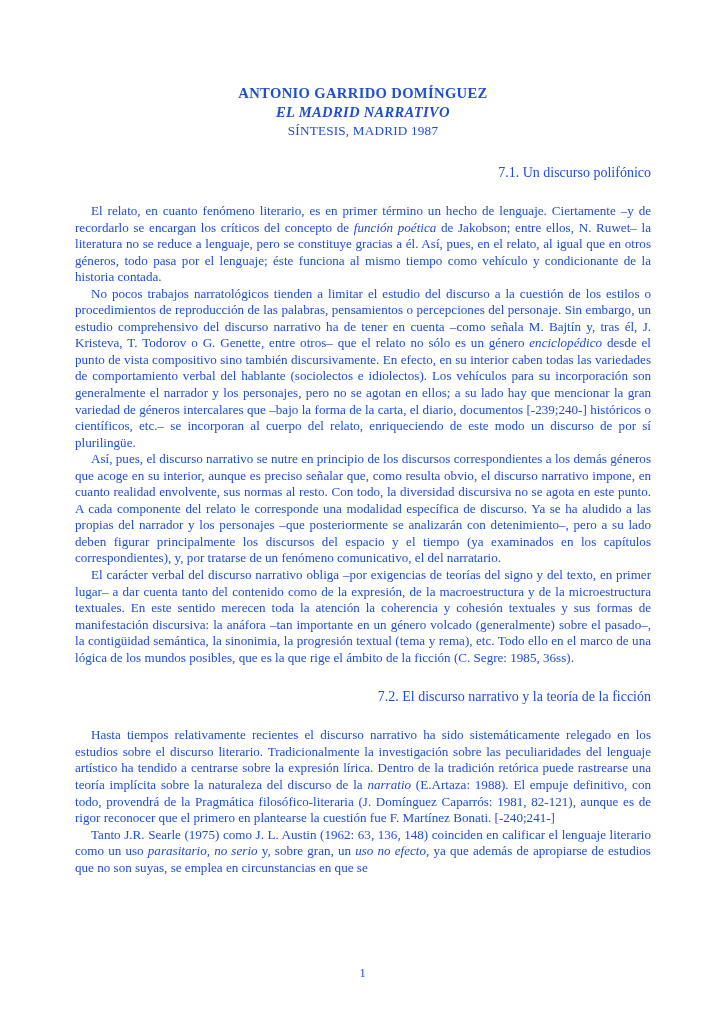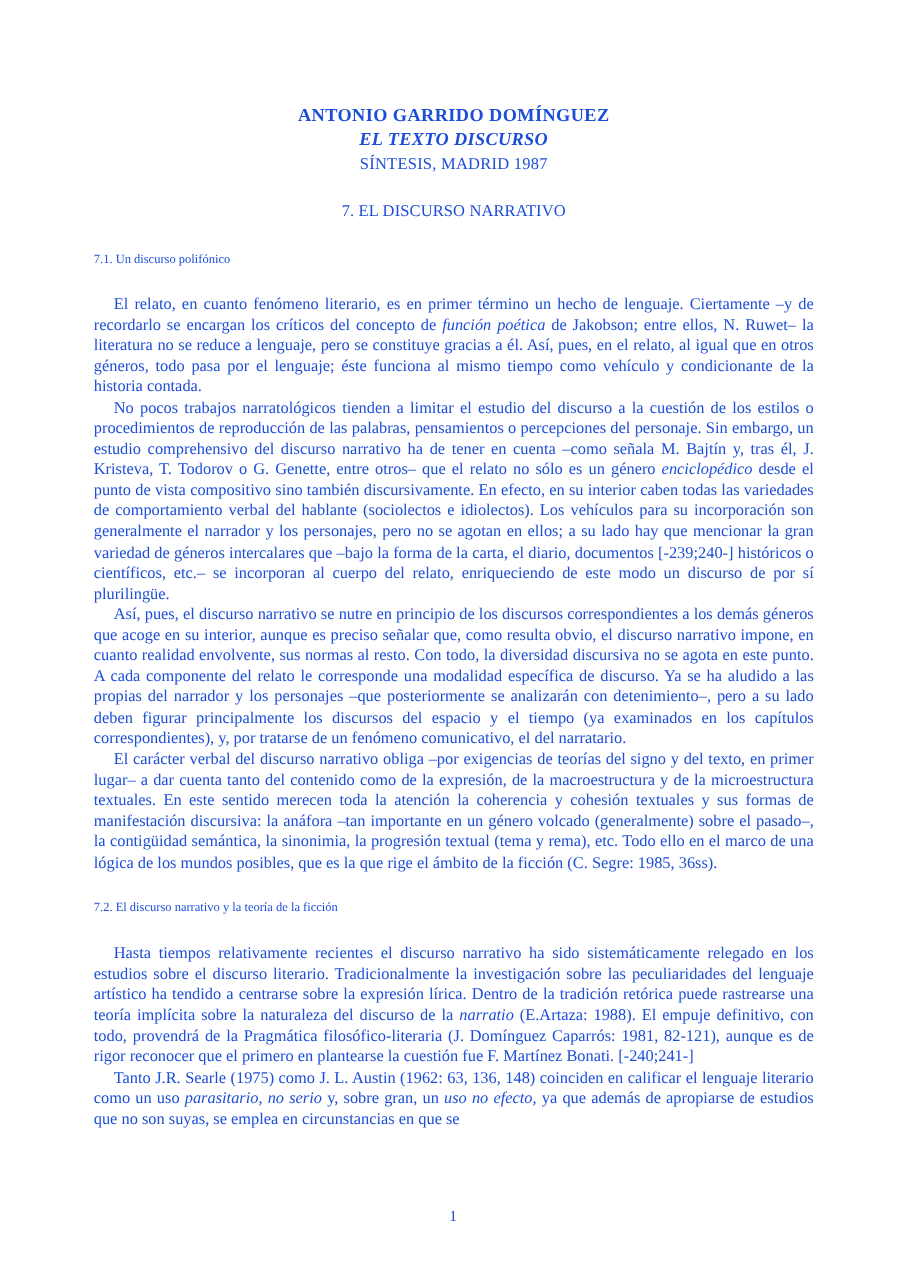--- a/index.html
+++ b/index.html
@@ -45,22 +45,22 @@
     line-height: 18px;
     letter-spacing: 0.2px;
   }
   .chapter-heading {
     text-align: center;
     font-size: 13.2px;
     margin-top: 21px;
     letter-spacing: 0.1px;
   }
   .section-heading {
-    text-align: left;
-    font-size: 10px;
+    text-align: right;
+    font-size: 14px;
     margin-top: 25px;
   }
   .section-heading.second {
     margin-top: 23px;
   }
   p.body {
     margin: 0;
     font-size: 13.1px;
     line-height: 16.55px;
     text-align: justify;
@@ -88,25 +88,24 @@
 </style>
 </head>
 <body>
 
 <div class="page">
 
   <div class="content">
 
     <div class="title-block">
       <div class="title-author">ANTONIO GARRIDO DOMÍNGUEZ</div>
-      <div class="title-work">EL TEXTO DISCURSO</div>
+      <div class="title-work">EL MADRID NARRATIVO</div>
       <div class="title-pub">SÍNTESIS, MADRID 1987</div>
     </div>
 
-    <div class="chapter-heading">7. EL DISCURSO NARRATIVO</div>
 
     <div class="section-heading">7.1. Un discurso polifónico</div>
 
     <p class="body first-of-block"><span class="ind"></span><span>El relato, en cuanto fenómeno literario, es en primer término un hecho de lenguaje. Ciertamente –y de recordarlo se encargan los críticos del concepto de </span><em>función poética</em><span> de Jakobson; entre ellos, N. Ruwet– la literatura no se reduce a lenguaje, pero se constituye gracias a él. Así, pues, en el relato, al igual que en otros géneros, todo pasa por el lenguaje; éste funciona al mismo tiempo como vehículo y condicionante de la historia contada.</span></p>
 
     <p class="body"><span class="ind"></span><span>No pocos trabajos narratológicos tienden a limitar el estudio del discurso a la cuestión de los estilos o procedimientos de reproducción de las palabras, pensamientos o percepciones del personaje. Sin embargo, un estudio comprehensivo del discurso narrativo ha de tener en cuenta –como señala M. Bajtín y, tras él, J. Kristeva, T. Todorov o G. Genette, entre otros– que el relato no sólo es un género </span><em>enciclopédico</em><span> desde el punto de vista compositivo sino también discursivamente. En efecto, en su interior caben todas las variedades de comportamiento verbal del hablante (sociolectos e idiolectos). Los vehículos para su incorporación son generalmente el narrador y los personajes, pero no se agotan en ellos; a su lado hay que mencionar la gran variedad de géneros intercalares que –bajo la forma de la carta, el diario, documentos [-239;240-] históricos o científicos, etc.– se incorporan al cuerpo del relato, enriqueciendo de este modo un discurso de por sí plurilingüe.</span></p>
 
     <p class="body"><span class="ind"></span><span>Así, pues, el discurso narrativo se nutre en principio de los discursos correspondientes a los demás géneros que acoge en su interior, aunque es preciso señalar que, como resulta obvio, el discurso narrativo impone, en cuanto realidad envolvente, sus normas al resto. Con todo, la diversidad discursiva no se agota en este punto. A cada componente del relato le corresponde una modalidad específica de discurso. Ya se ha aludido a las propias del narrador y los personajes –que posteriormente se analizarán con detenimiento–, pero a su lado deben figurar principalmente los discursos del espacio y el tiempo (ya examinados en los capítulos correspondientes), y, por tratarse de un fenómeno comunicativo, el del narratario.</span></p>
 
     <p class="body"><span class="ind"></span><span>El carácter verbal del discurso narrativo obliga –por exigencias de teorías del signo y del texto, en primer lugar– a dar cuenta tanto del contenido como de la expresión, de la macroestructura y de la microestructura textuales. En este sentido merecen toda la atención la coherencia y cohesión textuales y sus formas de manifestación discursiva: la anáfora –tan importante en un género volcado (generalmente) sobre el pasado–, la contigüidad semántica, la sinonimia, la progresión textual (tema y rema), etc. Todo ello en el marco de una lógica de los mundos posibles, que es la que rige el ámbito de la ficción (C. Segre: 1985, 36ss).</span></p>

